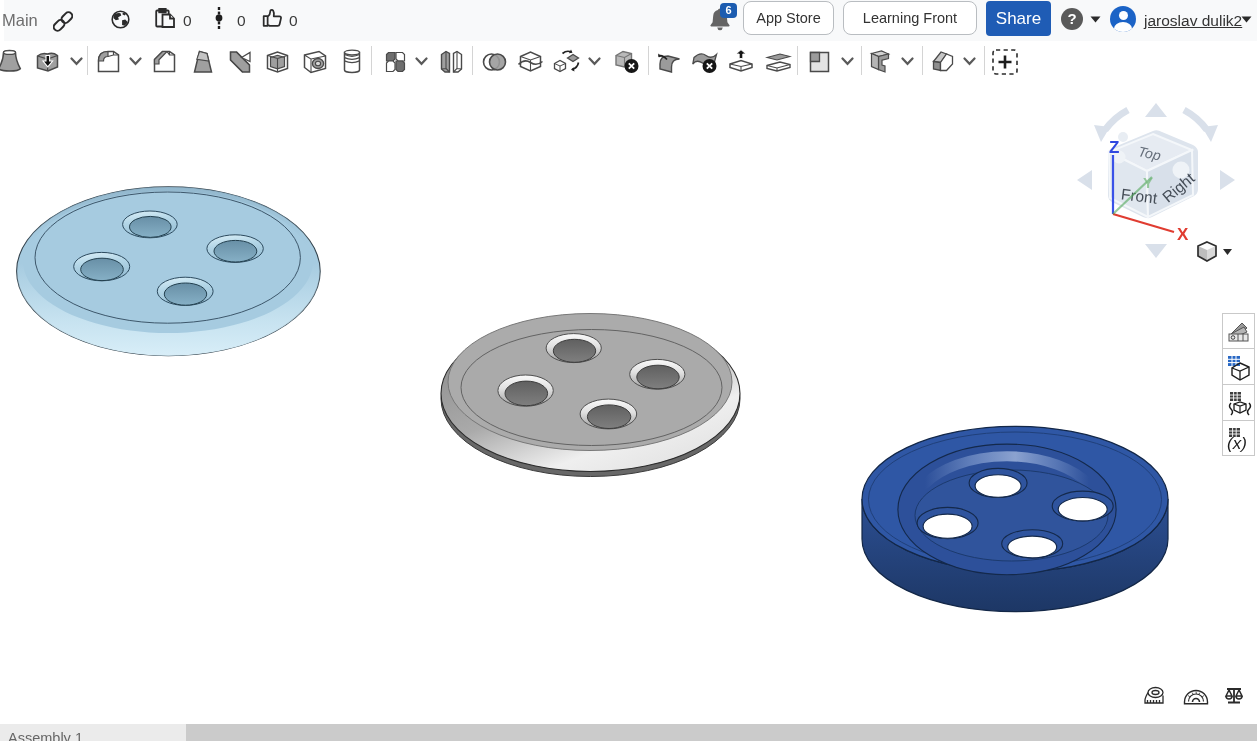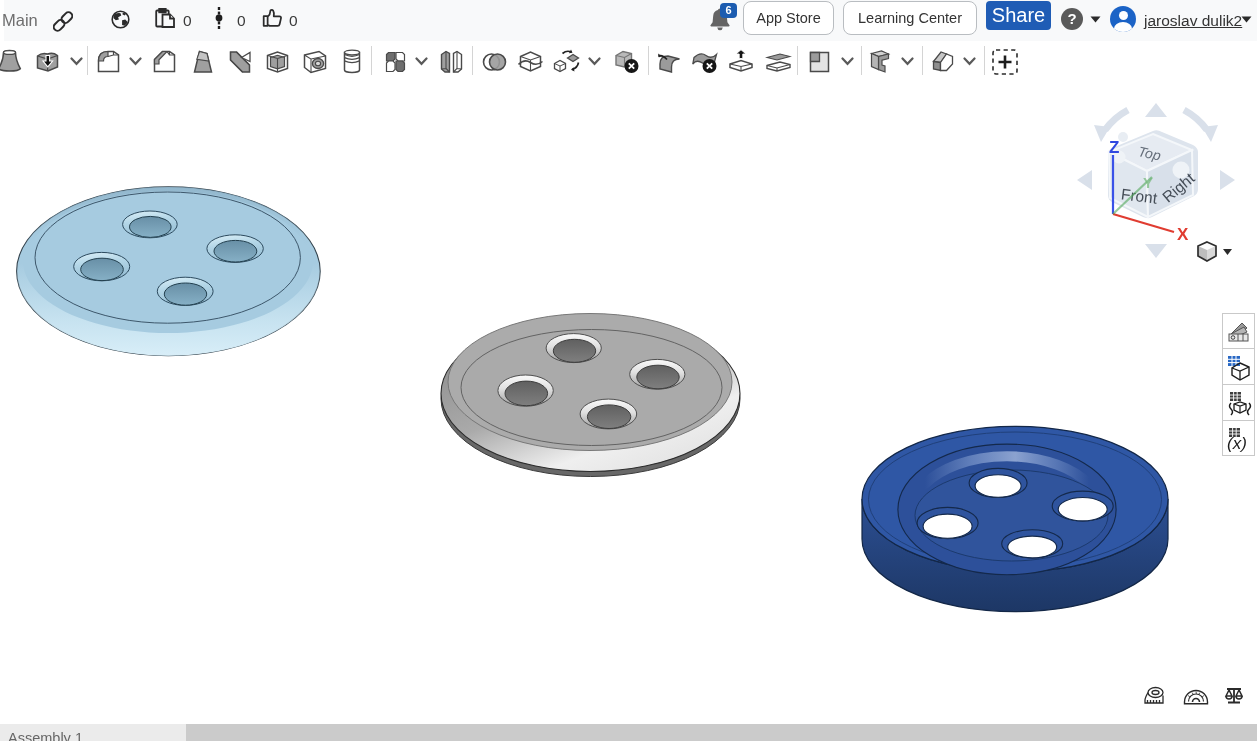--- a/index.html
+++ b/index.html
@@ -7,22 +7,22 @@
   font-family:"Liberation Sans", sans-serif; }
 #topbar { position:absolute; left:4px; top:0; width:1257px; height:41px; background:#f8f9fa; }
 #toolbar { position:absolute; left:0; top:41px; width:1257px; height:43px; background:#fff; }
 #viewport { position:absolute; left:0; top:84px; width:1257px; height:628px; background:#fff; }
 #bottombar { position:absolute; left:0; top:712px; width:1257px; height:29px; background:#cbcbcb;margin-top:12px; }
 #tab { position:absolute; left:0; top:0; width:186px; height:29px; background:#ebebeb;
   border-bottom-right-radius:9px; color:#666; font-size:14.5px; line-height:29px; padding-left:8px; }
 .abs { position:absolute; }
 .btn { position:absolute; top:1px; height:34px; background:#fff; border:1px solid #b9bdc1;
   border-radius:8px; font-size:14.5px; color:#333; display:flex; align-items:center; justify-content:center; }
-#share { position:absolute; left:982px; top:1px; width:65px; height:29px; background:#1f5cb5;
-  border-radius:4px; color:#fff; font-size:20px; display:flex; align-items:center; justify-content:center; }
+#share { position:absolute; left:982px; top:1px; width:65px; height:35px; background:#1f5cb5;
+  border-radius:4px; color:#fff; font-size:17px; display:flex; align-items:center; justify-content:center; }
 .cnt { position:absolute; top:0; height:41px; display:flex; align-items:center; font-size:15.5px; color:#333; }
 .sep { position:absolute; top:5px; width:1px; height:29px; background:#d4d4d4; }
 .caret { position:absolute; }
 </style>
 </head>
 <body>
 <div id="topbar">
   <div class="cnt" style="left:-2px; color:#6e6e6e; font-size:16.5px;">Main</div>
   <svg class="abs" style="left:49px; top:11px;" width="20" height="21" viewBox="0 0 20 21">
     <g transform="rotate(-45 10 10.5)" stroke="#2b2b2b" stroke-width="2" fill="none">
@@ -56,21 +56,21 @@
   <svg class="abs" style="left:257px; top:7px;" width="22" height="21" viewBox="0 0 24 24">
     <path fill="none" stroke="#2b2b2b" stroke-width="2" stroke-linejoin="round" d="M2.5 10.5 h4.5 v11 H2.5 z M7 20 l2 1.5 h9.5 q1.8 0 2.2-1.8 l1.6-7 q0.3-2 -1.8-2 h-6.5 q0.6-4.5 -0.6-6.3 q-1-1.5 -2.6-0.8 q-0.8 0.4-0.8 1.6 q0 3.6-2.8 5.8 L7 11.6"></path>
   </svg>
   <div class="cnt" style="left:285px; color:#3b3b3b;">0</div>
   <svg class="abs" style="left:705px; top:7px;" width="22" height="25" viewBox="0 0 22 25">
     <path fill="#646464" d="M11 1.5 q1.8 0 2.1 1.5 q4.3 1.1 4.7 5.7 l0.6 6.6 l2.1 3 q0.6 1.1-0.8 1.1 H2.3 q-1.4 0-0.8-1.1 l2.1-3 l0.6-6.6 q0.4-4.6 4.7-5.7 q0.3-1.5 2.1-1.5 z"></path>
     <path fill="#646464" d="M8.2 20.5 h5.6 q-0.4 2.7-2.8 2.7 t-2.8-2.7 z"></path>
   </svg>
   <div class="abs" style="left:716px; top:3px; width:17px; height:15px; background:#1c5cb0; border-radius:4px; color:#fff; font-size:11px; font-weight:bold; text-align:center; line-height:15px;">6</div>
   <div class="btn" style="left:739px; width:91px;">App Store</div>
-  <div class="btn" style="left:839px; width:134px;">Learning Center</div>
+  <div class="btn" style="left:839px; width:134px;">Learning Front</div>
   <div id="share">Share</div>
   <div class="abs" style="left:1057px; top:8px; width:22px; height:22px; background:#5a5a5a; border-radius:50%; color:#fff; font-weight:bold; font-size:15px; text-align:center; line-height:22px;">?</div>
   <svg class="abs" style="left:1086px; top:16px;" width="11" height="7" viewBox="0 0 11 7">
       <path fill="#2b2b2b" d="M0.5 0.5 h10 L5.5 6.5 z"></path>
     </svg>
   <div class="abs" style="left:1106px; top:6px; width:26px; height:26px; background:#1b63c6; border-radius:50%; overflow:hidden;">
     <div class="abs" style="left:8.5px; top:5px; width:9px; height:9px; background:#fff; border-radius:50%;"></div>
     <div class="abs" style="left:4px; top:15.5px; width:18px; height:13px; background:#fff; border-radius:50% 50% 0 0;"></div>
   </div>
   <div class="cnt" style="left:1140px; font-size:15.5px; color:#333;text-decoration:underline;">jaroslav dulik2</div>

